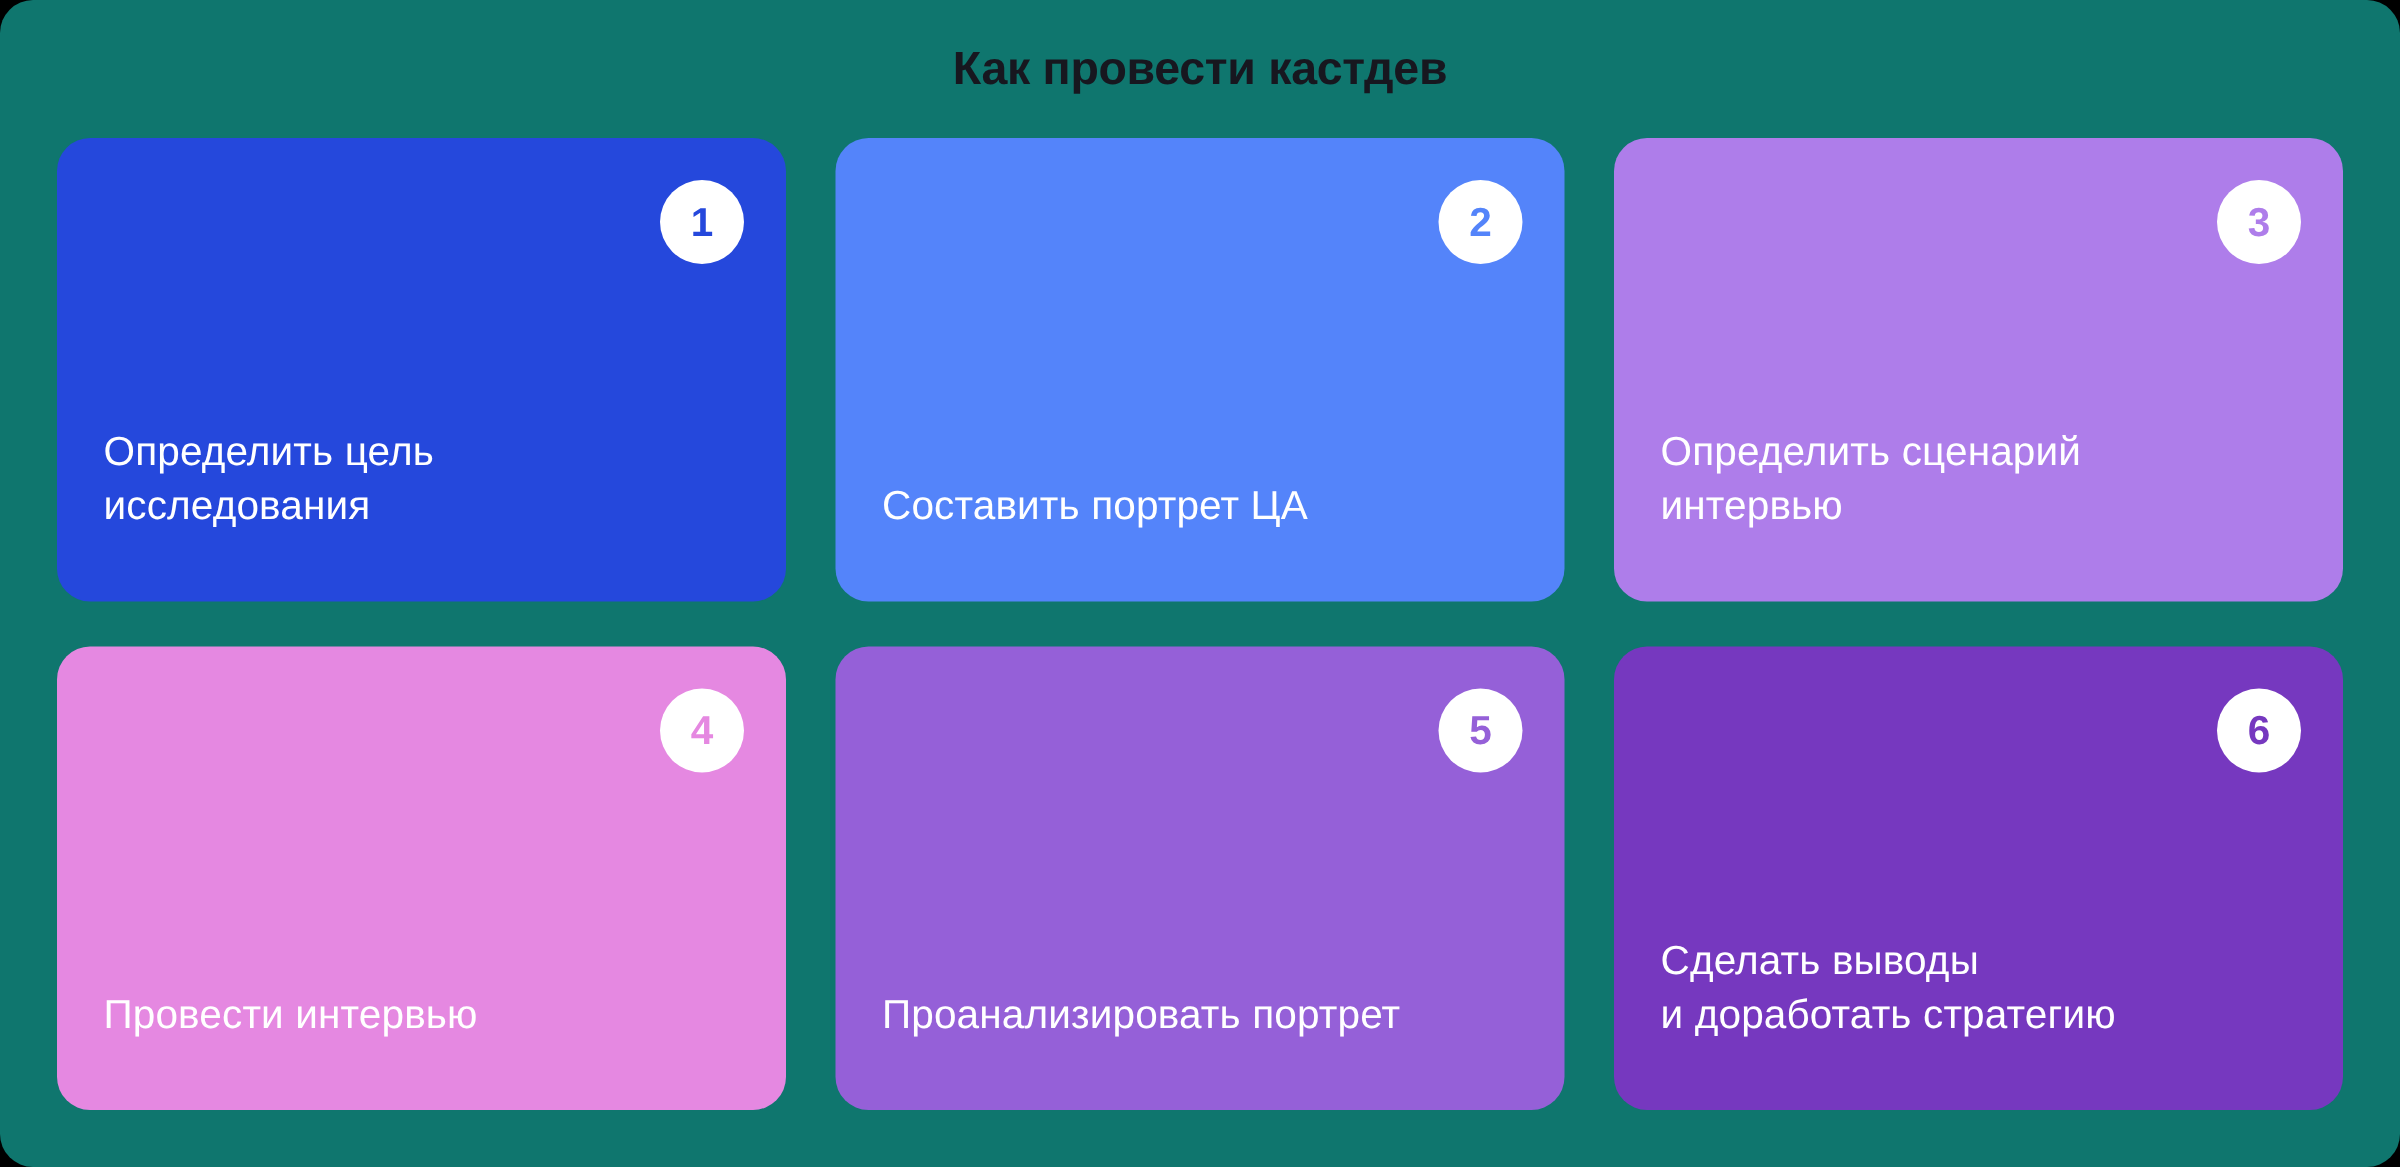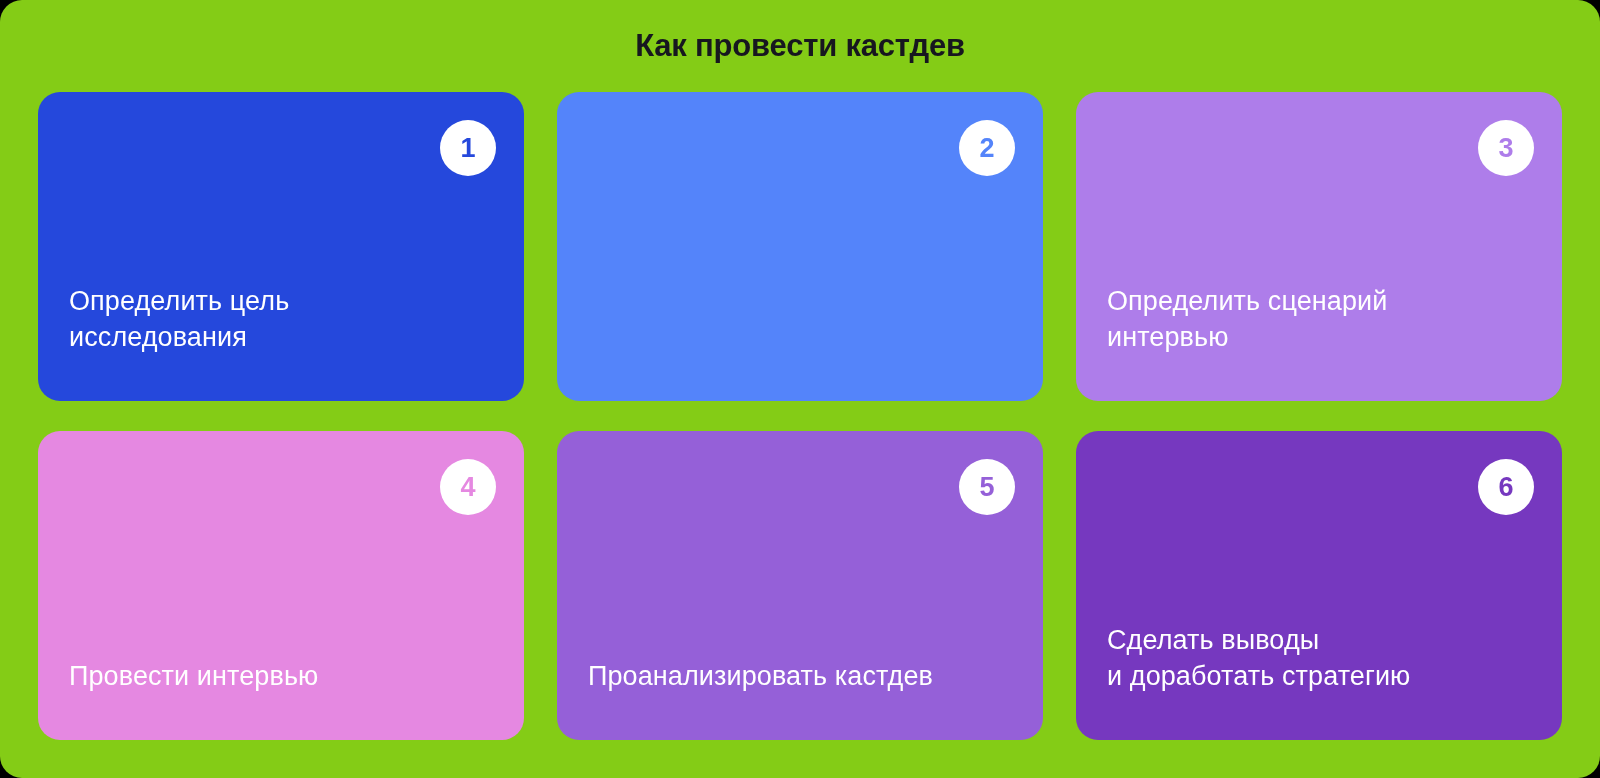--- a/index.html
+++ b/index.html
@@ -80,38 +80,39 @@
     color: #ffffff;
     font-size: 27px;
     line-height: 36px;
     letter-spacing: 0.1px;
     white-space: pre-line;
   }
 </style>
 </head>
 <body>
 
-<div class="page" style="background: #84cc16;">
+<div class="page" style="background: #0f766e;">
 
   <div class="page-title" style="color: rgb(23, 23, 31);">Как провести кастдев</div>
 
   <div class="grid">
 
     <div class="card" style="background: rgb(37, 72, 220);">
       <div class="badge" style="background: rgb(255, 255, 255); color: rgb(37, 72, 220);">
         <span>1</span>
       </div>
       <div class="card-caption" style="color: rgb(255, 255, 255);">Определить цель
 исследования</div>
     </div>
 
     <div class="card" style="background: rgb(84, 132, 250);">
       <div class="badge" style="background: rgb(255, 255, 255); color: rgb(84, 132, 250);">
         <span>2</span>
       </div>
+      <div class="card-caption" style="color: rgb(255, 255, 255);">Составить портрет ЦА</div>
     </div>
 
     <div class="card" style="background: rgb(174, 125, 234);">
       <div class="badge" style="background: rgb(255, 255, 255); color: rgb(174, 125, 234);">
         <span>3</span>
       </div>
       <div class="card-caption" style="color: rgb(255, 255, 255);">Определить сценарий
 интервью</div>
     </div>
 
@@ -119,21 +120,21 @@
       <div class="badge" style="background: rgb(255, 255, 255); color: rgb(229, 136, 225);">
         <span>4</span>
       </div>
       <div class="card-caption" style="color: rgb(255, 255, 255);">Провести интервью</div>
     </div>
 
     <div class="card" style="background: rgb(149, 96, 216);">
       <div class="badge" style="background: rgb(255, 255, 255); color: rgb(149, 96, 216);">
         <span>5</span>
       </div>
-      <div class="card-caption" style="color: rgb(255, 255, 255);">Проанализировать кастдев</div>
+      <div class="card-caption" style="color: rgb(255, 255, 255);">Проанализировать портрет</div>
     </div>
 
     <div class="card" style="background: rgb(118, 56, 191);">
       <div class="badge" style="background: rgb(255, 255, 255); color: rgb(118, 56, 191);">
         <span>6</span>
       </div>
       <div class="card-caption" style="color: rgb(255, 255, 255);">Сделать выводы
 и доработать стратегию</div>
     </div>
 

